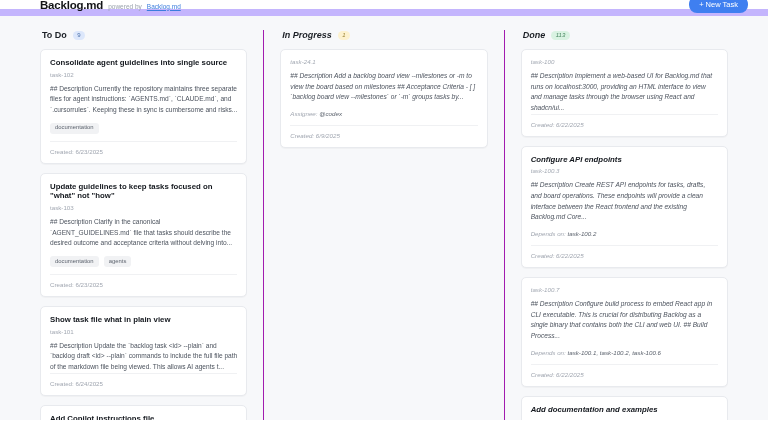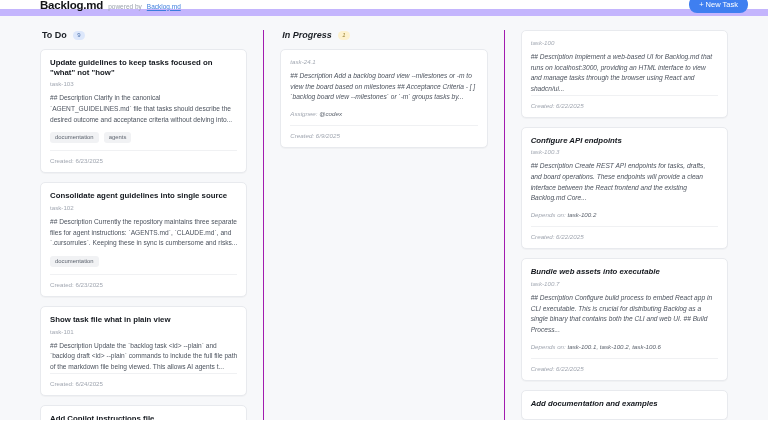--- a/index.html
+++ b/index.html
@@ -151,41 +151,41 @@
   <div class="columns">
 
     <div class="column">
       <div class="col-head">
         <span class="col-title">To Do</span>
         <span class="badge todo">9</span>
       </div>
       <div class="cards">
 
         <div class="card">
+          <div class="card-title">Consolidate agent guidelines into single source</div>
+          <div class="card-id">task-102</div>
+          <div class="card-desc">## Description Currently the repository maintains three separate files for agent instructions: `AGENTS.md`, `CLAUDE.md`, and `.cursorrules`. Keeping these in sync is cumbersome and risks...</div>
+          <div class="tags">
+            <span class="tag">documentation</span>
+          </div>
+          <div class="card-foot">Created: 6/23/2025</div>
+        </div>
+
+        <div class="card">
           <div class="card-title">Update guidelines to keep tasks focused on "what" not "how"</div>
           <div class="card-id">task-103</div>
           <div class="card-desc">## Description Clarify in the canonical `AGENT_GUIDELINES.md` file that tasks should describe the desired outcome and acceptance criteria without delving into...</div>
           <div class="tags">
             <span class="tag">documentation</span>
             <span class="tag">agents</span>
           </div>
           <div class="card-foot">Created: 6/23/2025</div>
         </div>
 
         <div class="card">
-          <div class="card-title">Consolidate agent guidelines into single source</div>
-          <div class="card-id">task-102</div>
-          <div class="card-desc">## Description Currently the repository maintains three separate files for agent instructions: `AGENTS.md`, `CLAUDE.md`, and `.cursorrules`. Keeping these in sync is cumbersome and risks...</div>
-          <div class="tags">
-            <span class="tag">documentation</span>
-          </div>
-          <div class="card-foot">Created: 6/23/2025</div>
-        </div>
-
-        <div class="card">
           <div class="card-title">Show task file what in plain view</div>
           <div class="card-id">task-101</div>
           <div class="card-desc no-tags">## Description Update the `backlog task &lt;id&gt; --plain` and `backlog draft &lt;id&gt; --plain` commands to include the full file path of the markdown file being viewed. This allows AI agents t...</div>
           <div class="card-foot">Created: 6/24/2025</div>
         </div>
 
         <div class="card">
           <div class="card-title">Add Copilot instructions file</div>
 
         </div>
@@ -207,41 +207,44 @@
             <span class="meta-label">Assignee:</span>
             <span class="meta-val">@codex</span>
           </div>
           <div class="card-foot">Created: 6/9/2025</div>
         </div>
 
       </div>
     </div>
 
     <div class="column">
+      <div class="col-head">
+        <span class="col-title">Done</span>
+        <span class="badge done">113</span>
+      </div>
       <div class="cards">
 
         <div class="card">
           <div class="card-id">task-100</div>
           <div class="card-desc no-tags">## Description Implement a web-based UI for Backlog.md that runs on localhost:3000, providing an HTML interface to view and manage tasks through the browser using React and shadcn/ui...</div>
           <div class="card-foot">Created: 6/22/2025</div>
         </div>
 
         <div class="card">
           <div class="card-title">Configure API endpoints</div>
           <div class="card-id">task-100.3</div>
           <div class="card-desc">## Description Create REST API endpoints for tasks, drafts, and board operations. These endpoints will provide a clean interface between the React frontend and the existing Backlog.md Core...</div>
           <div class="meta-row">
             <span class="meta-label">Depends on:</span>
             <span class="meta-val">task-100.2</span>
           </div>
           <div class="card-foot">Created: 6/22/2025</div>
         </div>
 
         <div class="card">
-          <div class="card-title">Bundle web assets into executable</div>
           <div class="card-id">task-100.7</div>
           <div class="card-desc">## Description Configure build process to embed React app in CLI executable. This is crucial for distributing Backlog as a single binary that contains both the CLI and web UI. ## Build Process...</div>
           <div class="meta-row">
             <span class="meta-label">Depends on:</span>
             <span class="meta-val">task-100.1, task-100.2, task-100.6</span>
           </div>
           <div class="card-foot">Created: 6/22/2025</div>
         </div>
 
         <div class="card">

